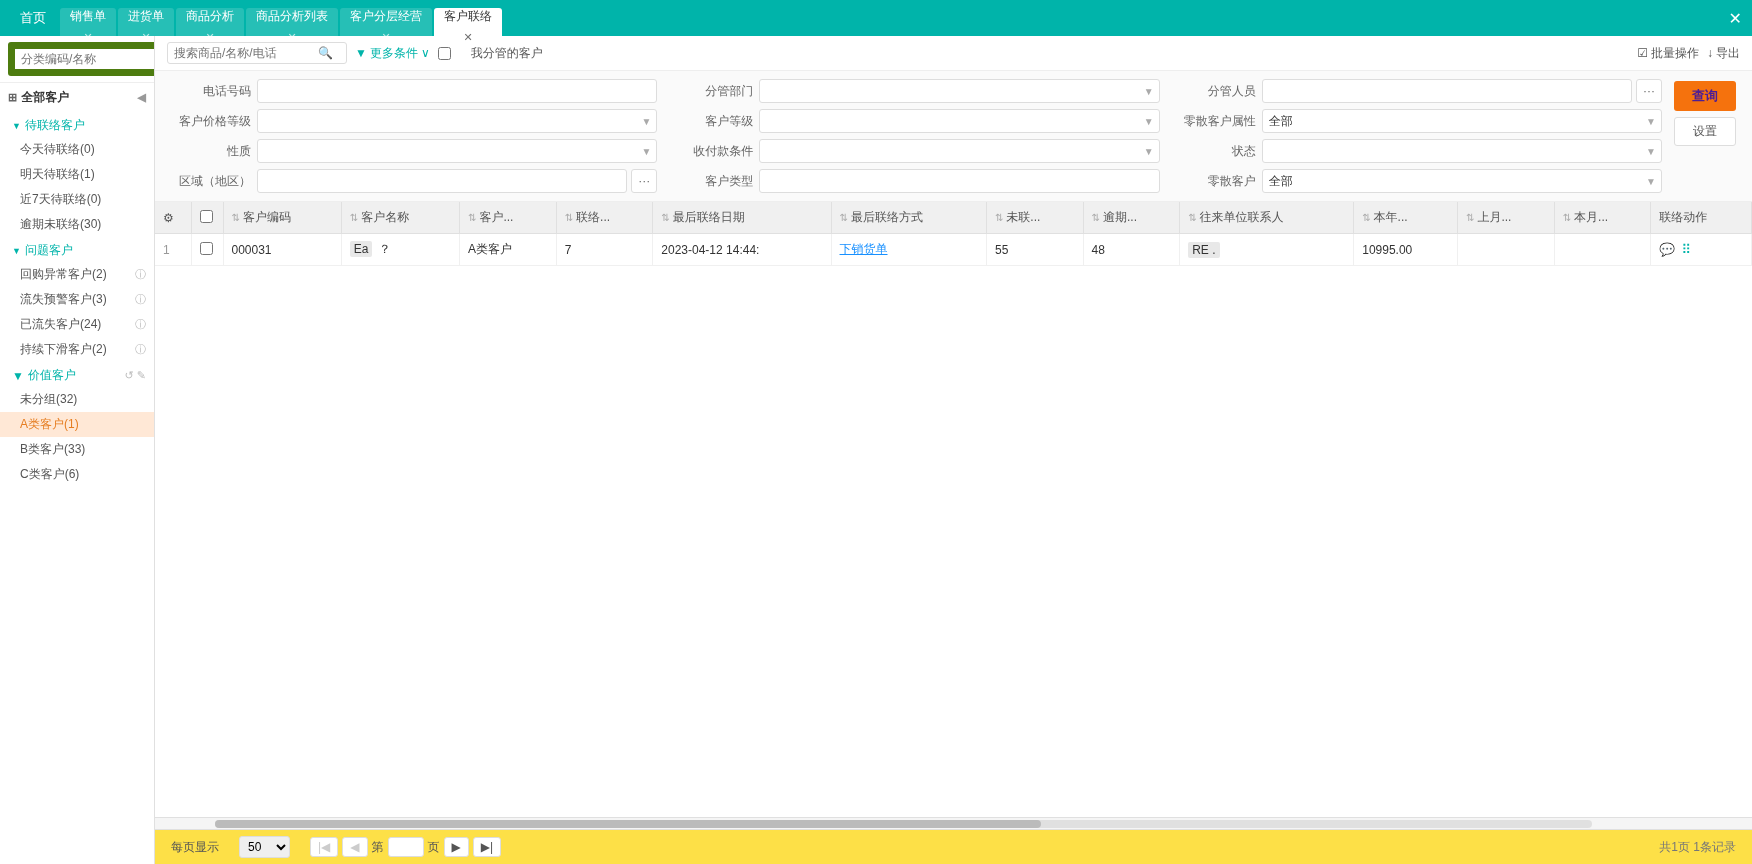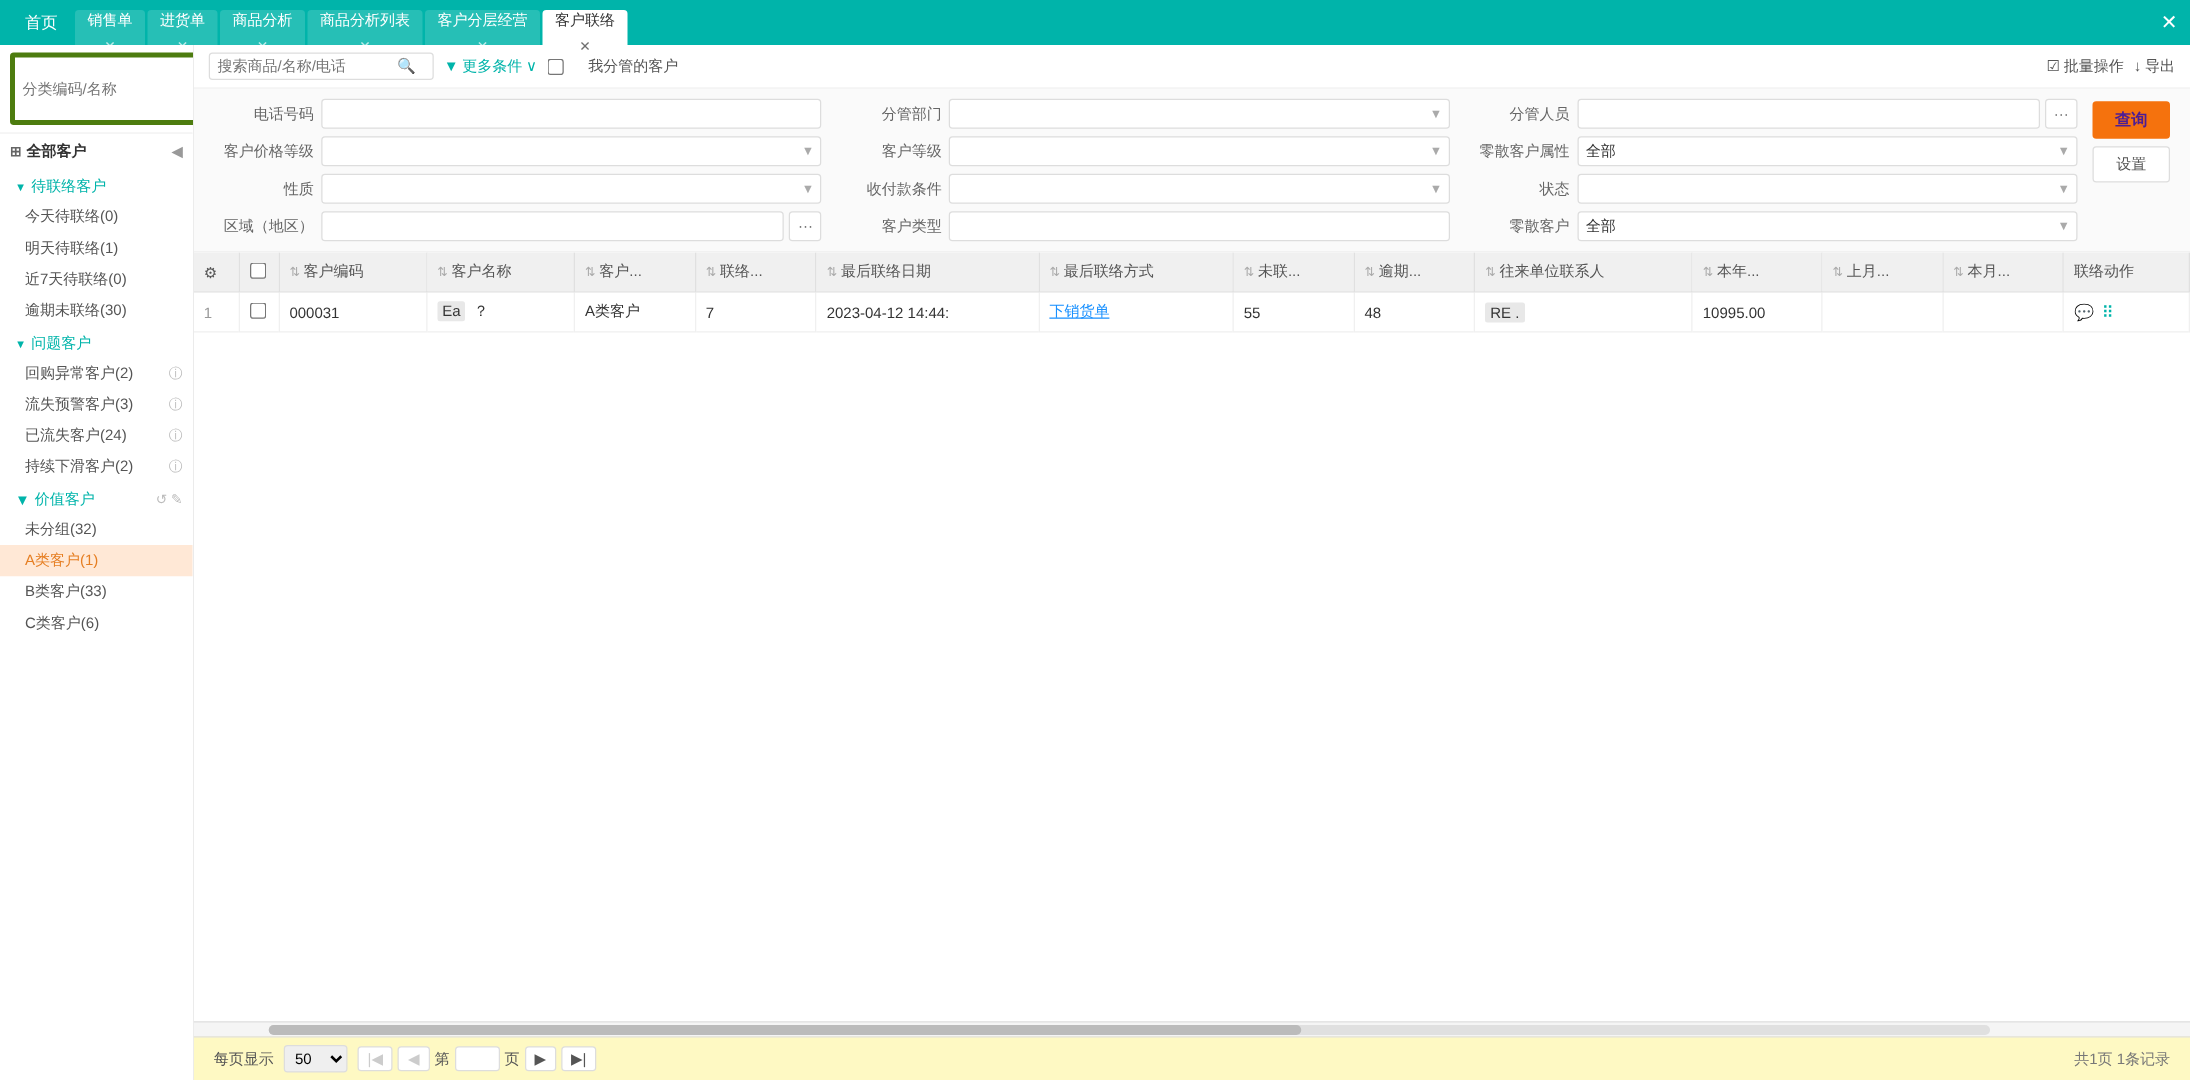--- a/index.html
+++ b/index.html
@@ -76,23 +76,23 @@
       overflow-y: auto;
     }
     .sidebar-search {
       padding: 6px 8px;
       display: flex;
       align-items: center;
       border-bottom: 1px solid #eee;
     }
     .sidebar-search input {
       flex: 1;
-      border: 4px solid #4d7c0f;
-      border-radius: 3px;
-      padding: 18px 6px;
+      border: 7px solid #4d7c0f;
+      border-radius: 3px;
+      padding: 3px 6px;
       font-size: 12px;
       outline: none;
       color: #999;
     }
     .sidebar-section-header {
       display: flex;
       align-items: center;
       padding: 6px 8px;
       font-weight: bold;
       color: #333;
@@ -353,26 +353,26 @@
       color: #1890ff;
       cursor: pointer;
       text-decoration: underline;
     }
     .row-num { color: #999; }
     .action-icons { display: flex; gap: 6px; align-items: center; }
     .action-icon { color: #00b4aa; font-size: 13px; cursor: pointer; }
 
     
     .table-footer {
-      background: #fef9c3;
+      background: #fde047;
       border-top: 1px solid #e0e0e0;
       padding: 6px 16px;
       display: flex;
       align-items: center;
-      gap: 8px;
+      gap: 20px;
       color: #555;
       font-size: 12px;
     }
     .page-size-select {
       border: 1px solid #ddd;
       border-radius: 3px;
       padding: 2px 4px;
       font-size: 12px;
       outline: none;
     }

